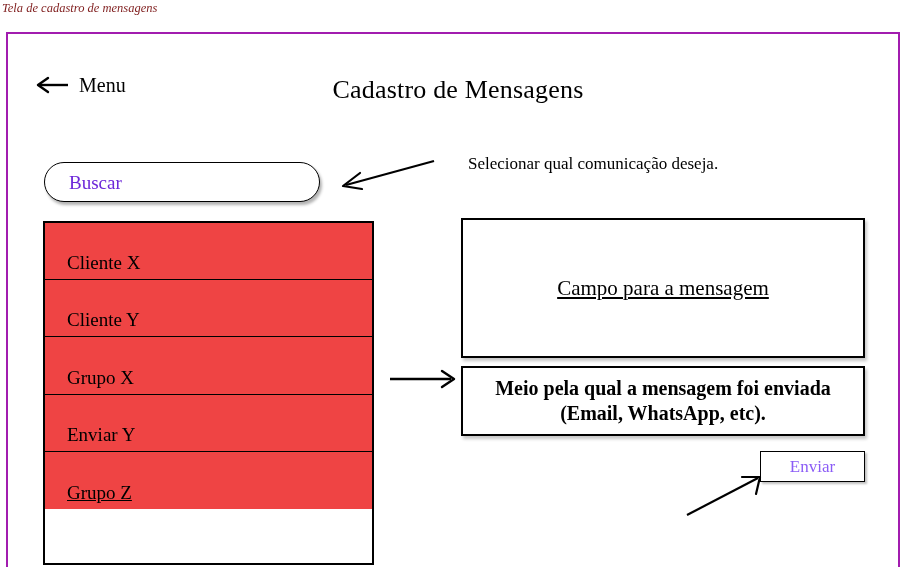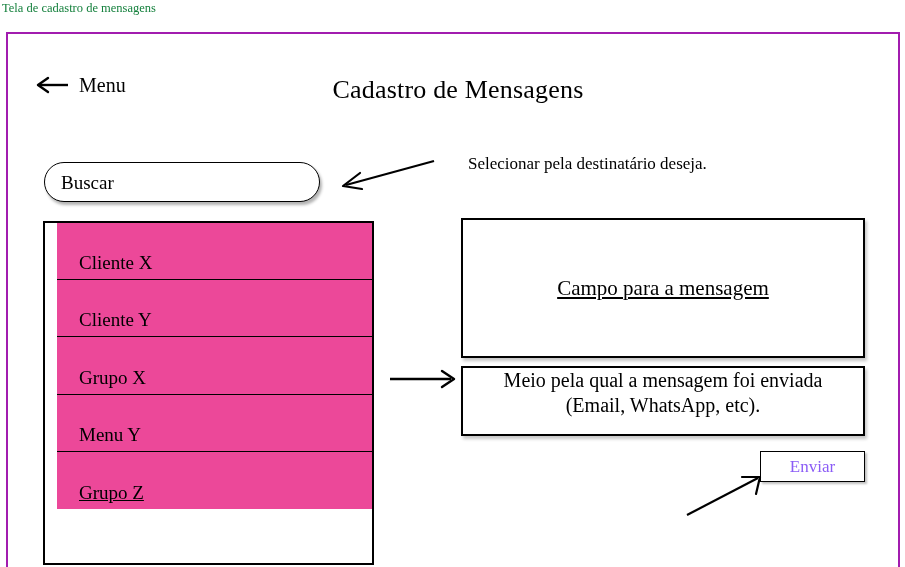--- a/index.html
+++ b/index.html
@@ -17,22 +17,23 @@
     color: #000000;
   }
 
   
   .caption {
     position: absolute;
     left: 2px;
     top: 0px;
     font-size: 12.5px;
     line-height: 16px;
-    color: #15803d;
+    color: #7f1d1d;
     white-space: nowrap;
+    font-style: italic;
   }
 
   
   .frame {
     position: absolute;
     left: 6px;
     top: 32px;
     width: 894px;
     height: 537px;
     border: 2px solid #a21caf;
@@ -85,22 +86,22 @@
     border-radius: 21px;
     background: #ffffff;
     box-sizing: border-box;
     box-shadow: 2px 3px 3px rgba(0,0,0,.30);
     display: flex;
     align-items: center;
   }
   .search-pill .search-text {
     font-size: 19px;
     line-height: 19px;
-    padding-left: 16px;
-    color: #000000;
+    padding-left: 24px;
+    color: #6d28d9;
   }
 
   
   .arrow-to-search {
     position: absolute;
     left: 328px;
     top: 124px;
     width: 100px;
     height: 34px;
   }
@@ -126,22 +127,21 @@
     box-sizing: border-box;
     overflow: hidden;
   }
   .list-item {
     height: 57.2px;
     box-sizing: border-box;
     border-bottom: 1.4px solid #000000;
     display: flex;
     align-items: flex-end;
     padding: 0 0 5px 22px;
-    background: #ec4899;
-    margin-left: 12px;
+    background: #ef4444;
   }
   .list-item:last-child {
     border-bottom: none;
     text-decoration: underline;
   }
   .list-item .item-label {
     font-size: 19px;
     line-height: 22px;
   }
 
@@ -180,24 +180,25 @@
     position: absolute;
     left: 453px;
     top: 332px;
     width: 404px;
     height: 70px;
     border: 2px solid #000000;
     background: #ffffff;
     box-sizing: border-box;
     box-shadow: 2px 3px 3px rgba(0,0,0,.22);
     display: flex;
-    align-items: flex-start;
+    align-items: center;
     justify-content: center;
     text-align: center;
     padding: 0 10px;
+    font-weight: bold;
   }
   .channel-box .box-text {
     font-size: 20px;
     line-height: 25px;
   }
 
   
   .send-button {
     position: absolute;
     left: 752px;
@@ -260,34 +261,34 @@
     <span class="search-text">Buscar</span>
   </div>
 
   <div class="arrow-to-search">
     <svg width="100" height="34" viewBox="0 0 100 34" aria-hidden="true">
       <line x1="98" y1="3" x2="10" y2="27" stroke="#000" stroke-width="2.2"></line>
       <polyline points="24,15 7,28 26,31" fill="none" stroke="#000" stroke-width="2.2" stroke-linecap="round" stroke-linejoin="round"></polyline>
     </svg>
   </div>
 
-  <div class="hint-recipient">Selecionar pela destinatário deseja.</div>
+  <div class="hint-recipient">Selecionar qual comunicação deseja.</div>
 
   <div class="list-box">
     <div class="list-item">
       <span class="item-label">Cliente X</span>
     </div>
     <div class="list-item">
       <span class="item-label">Cliente Y</span>
     </div>
     <div class="list-item">
       <span class="item-label">Grupo X</span>
     </div>
     <div class="list-item">
-      <span class="item-label">Menu Y</span>
+      <span class="item-label">Enviar Y</span>
     </div>
     <div class="list-item">
       <span class="item-label">Grupo Z</span>
     </div>
   </div>
 
   <div class="arrow-to-panel">
     <svg width="68" height="22" viewBox="0 0 68 22" aria-hidden="true">
       <line x1="1" y1="11" x2="62" y2="11" stroke="#000" stroke-width="2.4"></line>
       <polyline points="53,3 65,11 53,19" fill="none" stroke="#000" stroke-width="2.4" stroke-linecap="round" stroke-linejoin="round"></polyline>

